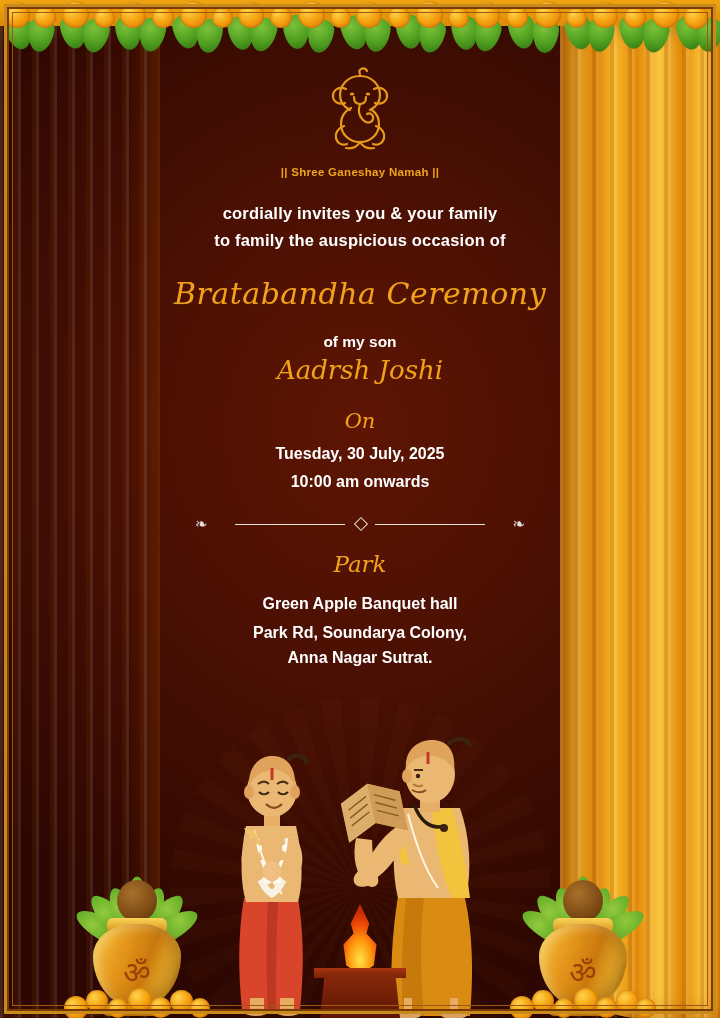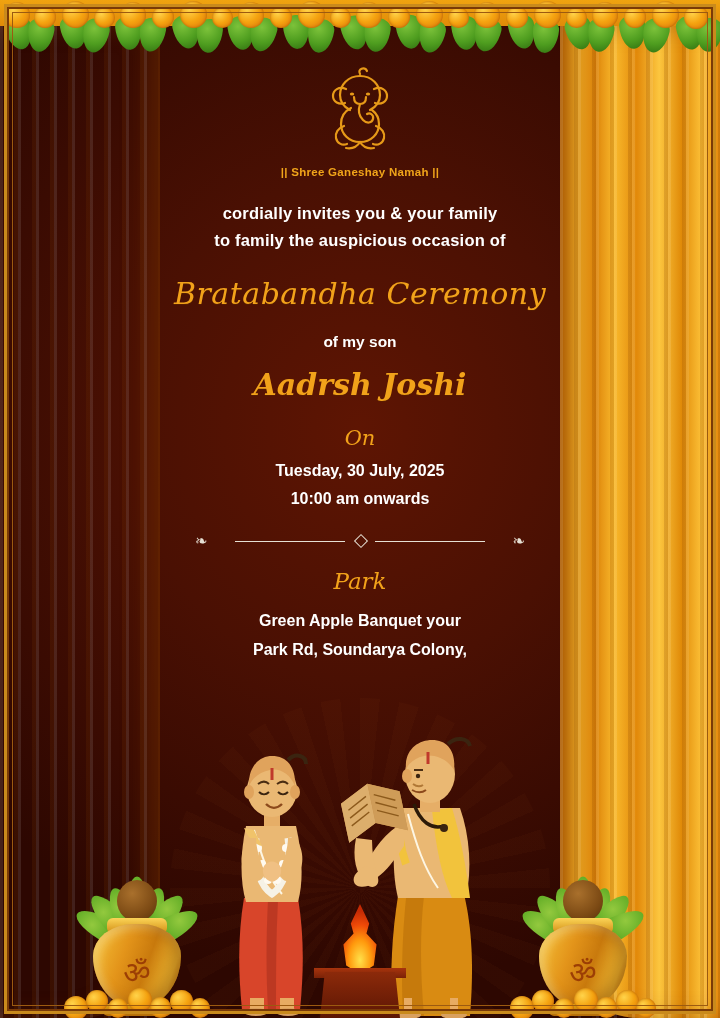--- a/index.html
+++ b/index.html
@@ -163,27 +163,26 @@
   }
 
   .of-my-son {
     margin-top: 22px;
     font-size: 15.5px;
     font-weight: bold;
     color: #ffffff;
   }
 
   .name {
-    margin-top: 16px;
+    margin-top: 4px;
     font-family: "DejaVu Serif", serif;
     font-style: italic;
-    font-size: 30px;
+    font-size: 26px;
     color: #f2a21a;
     text-shadow: 0 1px 0 rgba(90,35,0,.6);
-    font-weight: bold;
   }
 
   .on-label {
     margin-top: 24px;
     font-family: "DejaVu Serif", serif;
     font-style: italic;
     font-size: 21px;
     color: #f2a21a;
   }
 
@@ -495,22 +494,23 @@
 
     <div class="divider">
       <span class="tip l">❧</span>
       <span class="bar l"></span>
       <span class="dot"></span>
       <span class="bar r"></span>
       <span class="tip r">❧</span>
     </div>
 
     <div class="venue-label">Park</div>
-    <div class="venue-lines">Green Apple Banquet your</div>
+    <div class="venue-lines">Green Apple Banquet hall</div>
     <div class="venue-lines" style="margin-top:4px;">Park Rd, Soundarya Colony,</div>
+    <div class="venue-lines" style="margin-top:0;">Anna Nagar  Sutrat.</div>
   </div>
 
   <div class="illustration">
 
     <svg class="people" width="720" height="320" viewBox="0 0 720 320">
 
       <g>
 
         <path d="M398,198 C392,236 390,272 392,318 L470,318 C474,268 472,230 464,196 Z" fill="#d98b12"></path>
         <path d="M406,200 C402,240 401,280 403,318 L424,318 C420,272 420,232 424,198 Z" fill="#b96f08" opacity="0.6"></path>

